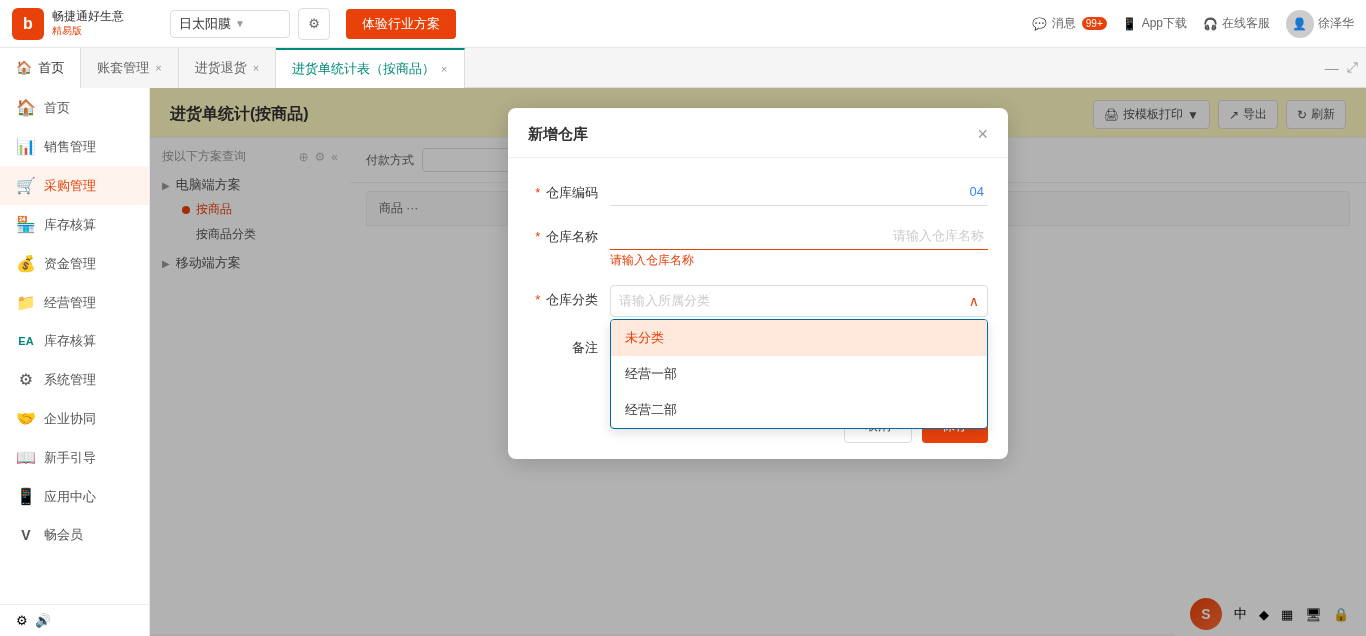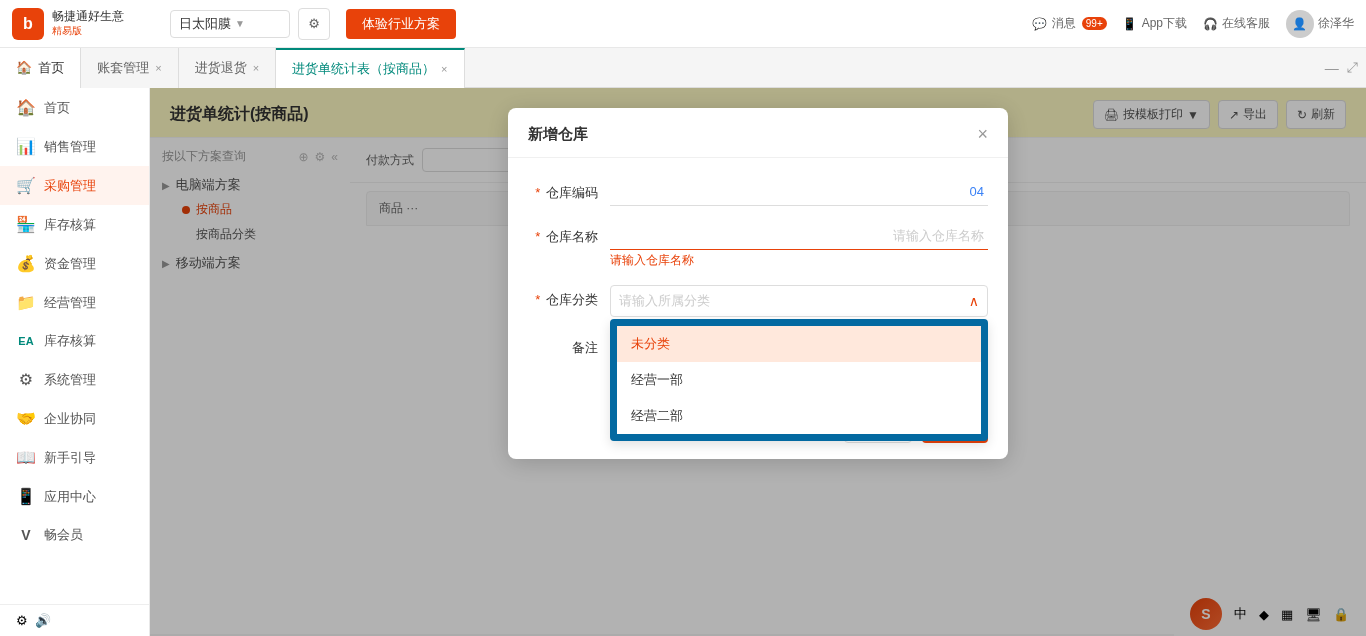--- a/index.html
+++ b/index.html
@@ -279,21 +279,21 @@
       color: #e8420a; font-size: 14px;
     }
 
     
     .dropdown-list {
       position: absolute;
       top: calc(100% + 2px);
       left: 0;
       right: 0;
       background: #fff;
-      border: 7px solid #0369a1;
+      border: 1px solid #0369a1;
       border-radius: 4px;
       box-shadow: 0 4px 12px rgba(0,0,0,0.12);
       z-index: 200;
       overflow: hidden;
     }
     .dropdown-item {
       padding: 9px 14px;
       font-size: 13px;
       color: #333;
       cursor: pointer;

